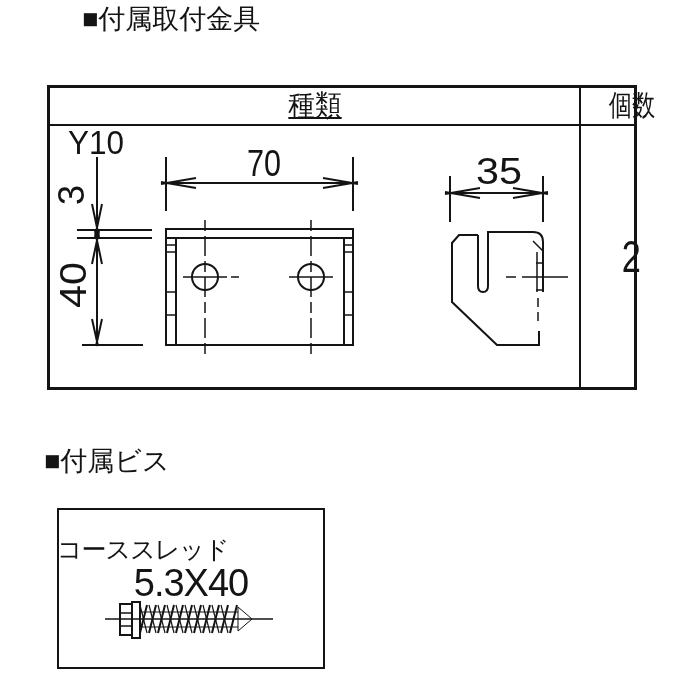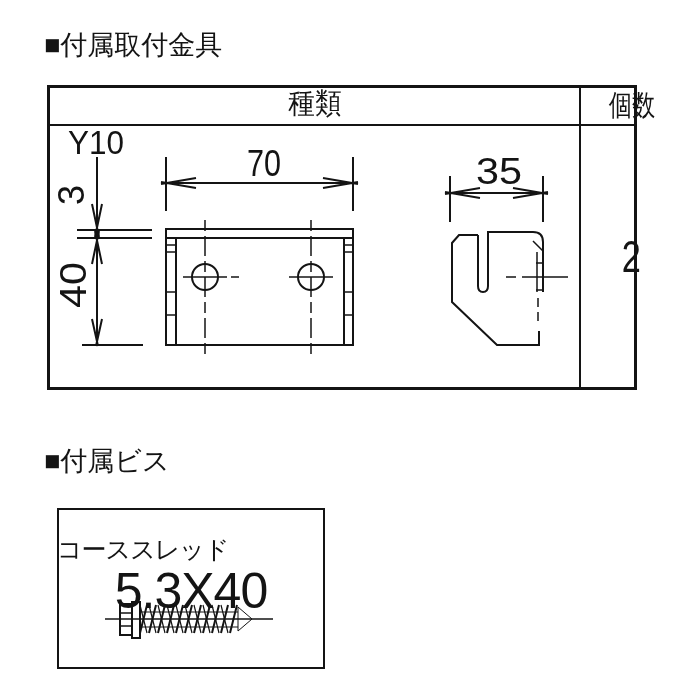--- a/index.html
+++ b/index.html
@@ -1,37 +1,37 @@
 <!DOCTYPE html>
 <html><head>
 <meta charset="utf-8">
 <style>
   html,body{margin:0;padding:0;background:#ffffff;}
   .page{position:relative;width:700px;height:700px;background:#ffffff;overflow:hidden;
         font-family:"Liberation Sans",sans-serif;color:#141414;}
   .heading{position:absolute;left:44px;font-size:27px;line-height:30px;letter-spacing:0px;
            color:#141414;white-space:nowrap;}
-  .heading.h1{top:30px;}
+  .heading.h1{top:4px;margin-left:38px;}
   .heading.h2{top:446px;text-align:right;}
   .parts-table{position:absolute;left:47px;top:85px;width:590px;height:305px;
                border:3px solid #141414;box-sizing:border-box;display:flex;flex-direction:column;}
   .thead{display:flex;height:38px;border-bottom:2px solid #141414;box-sizing:border-box;}
   .tbody{display:flex;flex:1;}
-  .cell-type{flex:1;display:flex;align-items:flex-end;justify-content:center;}
+  .cell-type{flex:1;display:flex;align-items:center;justify-content:center;text-decoration:underline;}
   .cell-qty{width:55px;border-left:2px solid #141414;box-sizing:border-box;
             display:flex;align-items:center;justify-content:center;padding-left:48px;}
   .th-text{font-size:29px;white-space:nowrap;transform:scaleX(0.92);}
   .th-text.sq{transform:scaleX(0.80);}
   .qty-num{font-size:44px;transform:scaleX(0.78);}
   .screw-box{position:absolute;left:57px;top:508px;width:268px;height:161px;
              border:2px solid #141414;box-sizing:border-box;}
   .screw-label{position:absolute;left:57px;top:533px;width:268px;
                font-size:25px;letter-spacing:-1px;white-space:nowrap;}
   .screw-size{position:absolute;left:57px;top:562px;width:268px;text-align:center;
-              font-size:50px;letter-spacing:-1px;white-space:nowrap;}
+              font-size:38px;letter-spacing:-1px;white-space:nowrap;}
   svg.overlay{position:absolute;left:0;top:0;pointer-events:none;}
   svg.overlay path, svg.overlay line, svg.overlay rect, svg.overlay circle{
       stroke:#141414;fill:none;}
   svg.overlay text{fill:#141414;stroke:none;font-family:"Liberation Sans",sans-serif;}
   .w2{stroke-width:2px;} .w15{stroke-width:1.5px;} .w1{stroke-width:1.2px;}
 </style>
 </head>
 <body>
 
 <div class="page">

